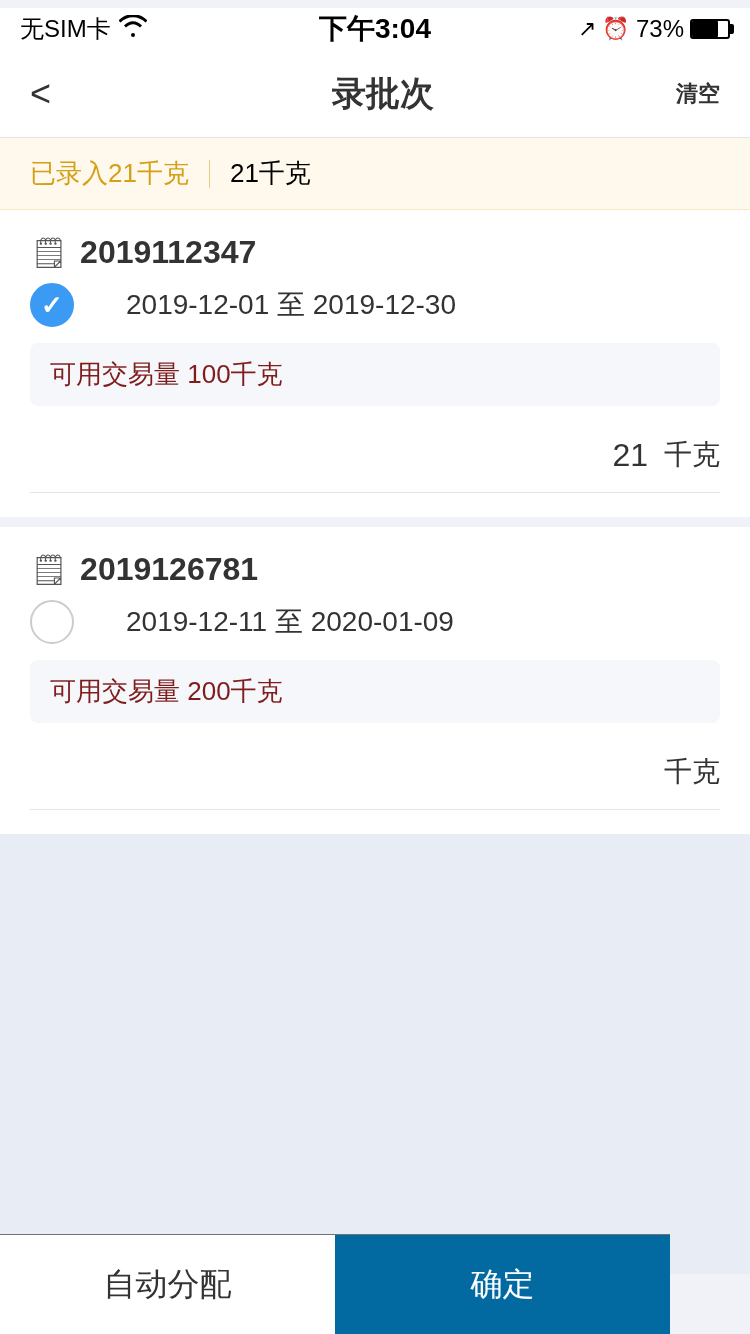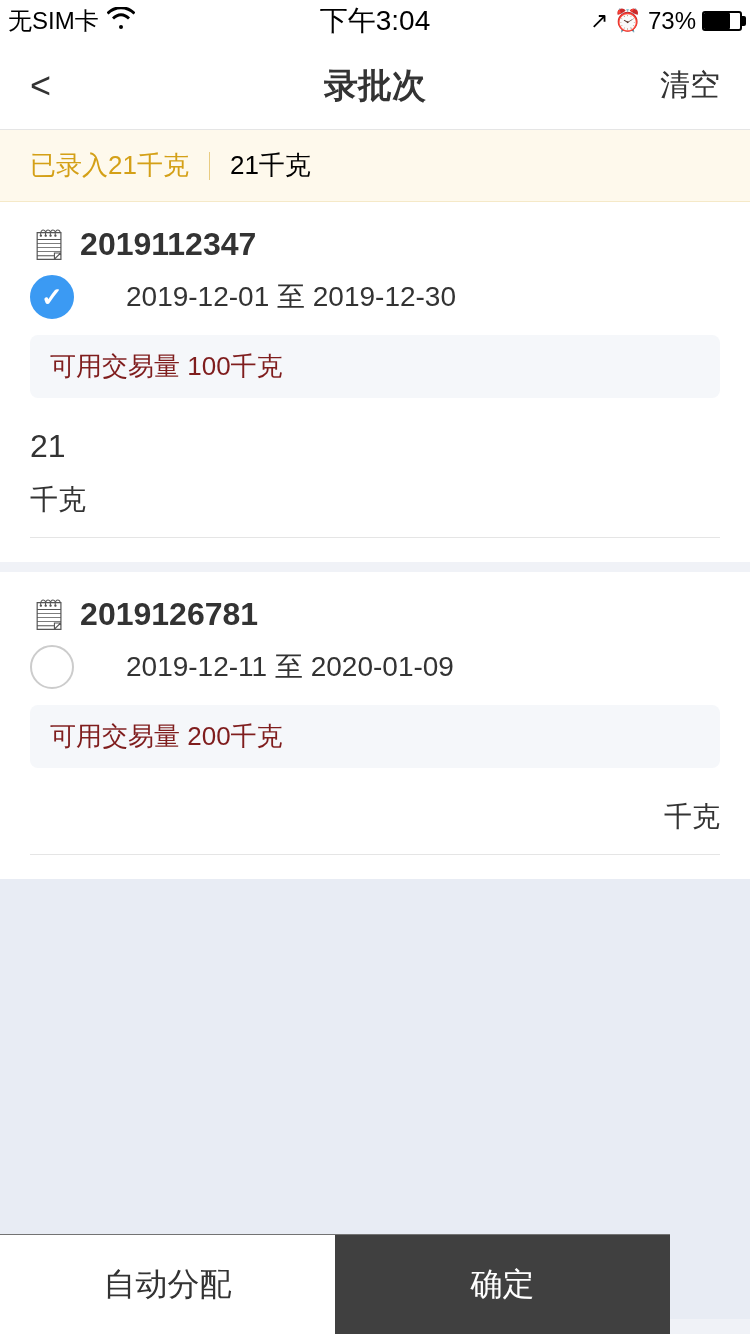--- a/index.html
+++ b/index.html
@@ -13,32 +13,33 @@
       color: #333;
     }
 
     
     .status-bar {
       height: 42px;
       background: #fff;
       display: flex;
       align-items: center;
       justify-content: space-between;
-      padding: 0 8px;
+      padding: 0 20px;
       font-size: 24px;
       color: #000;
+      margin-top: 8px;
     }
     .status-left {
       display: flex;
       align-items: center;
       gap: 8px;
     }
     .status-center {
       font-size: 28px;
-      font-weight: 400;
+      font-weight: 700;
       position: absolute;
       left: 50%;
       transform: translateX(-50%);
     }
     .status-right {
       display: flex;
       align-items: center;
       gap: 6px;
       font-size: 24px;
     }
@@ -84,23 +85,24 @@
       color: #333;
       cursor: pointer;
       width: 60px;
     }
     .nav-title {
       font-size: 34px;
       font-weight: 600;
       color: #333;
     }
     .nav-clear {
-      font-size: 30px;
-      color: #333;
-      cursor: pointer;
+      font-size: 22px;
+      color: #333;
+      cursor: pointer;
+      font-weight: bold;
     }
 
     
     .info-banner {
       background: #fef9ec;
       padding: 18px 30px;
       display: flex;
       align-items: center;
       gap: 20px;
       border-bottom: 1px solid #f5e9c8;
@@ -183,26 +185,25 @@
       background: #f5f7fa;
       border-radius: 8px;
       padding: 14px 20px;
       margin: 0 0 20px 0;
       font-size: 26px;
       color: #7f1d1d;
     }
 
     .quantity-row {
       display: flex;
-      align-items: flex-start;
+      align-items: center;
       justify-content: flex-end;
       padding: 10px 0 18px 0;
       border-bottom: 1px solid #e5e5e5;
       gap: 16px;
-      flex-direction: column;
     }
     .quantity-value {
       font-size: 32px;
       color: #333;
       font-weight: 500;
     }
     .quantity-unit {
       font-size: 28px;
       color: #333;
     }
@@ -252,21 +253,21 @@
       border: none;
       font-size: 32px;
       color: #333;
       cursor: pointer;
       display: flex;
       align-items: center;
       justify-content: center;
     }
     .btn-confirm {
       flex: 1;
-      background: #404040;
+      background: #0369a1;
       border: none;
       font-size: 32px;
       color: #fff;
       cursor: pointer;
       display: flex;
       align-items: center;
       justify-content: center;
     }
   </style>
 </head>

